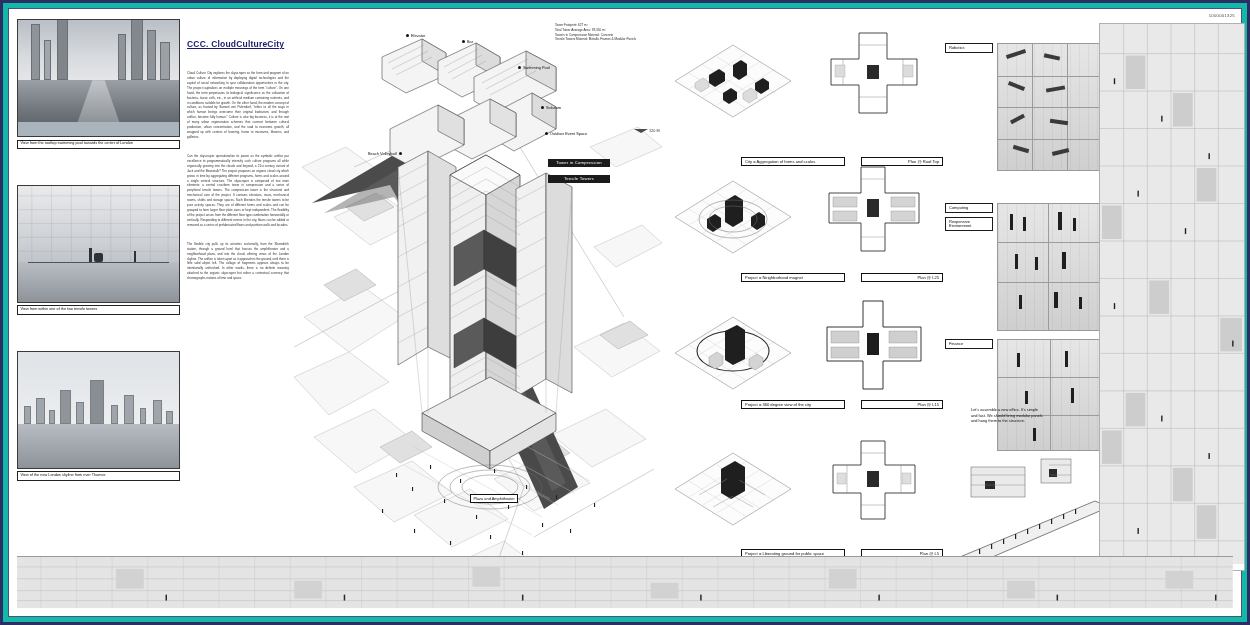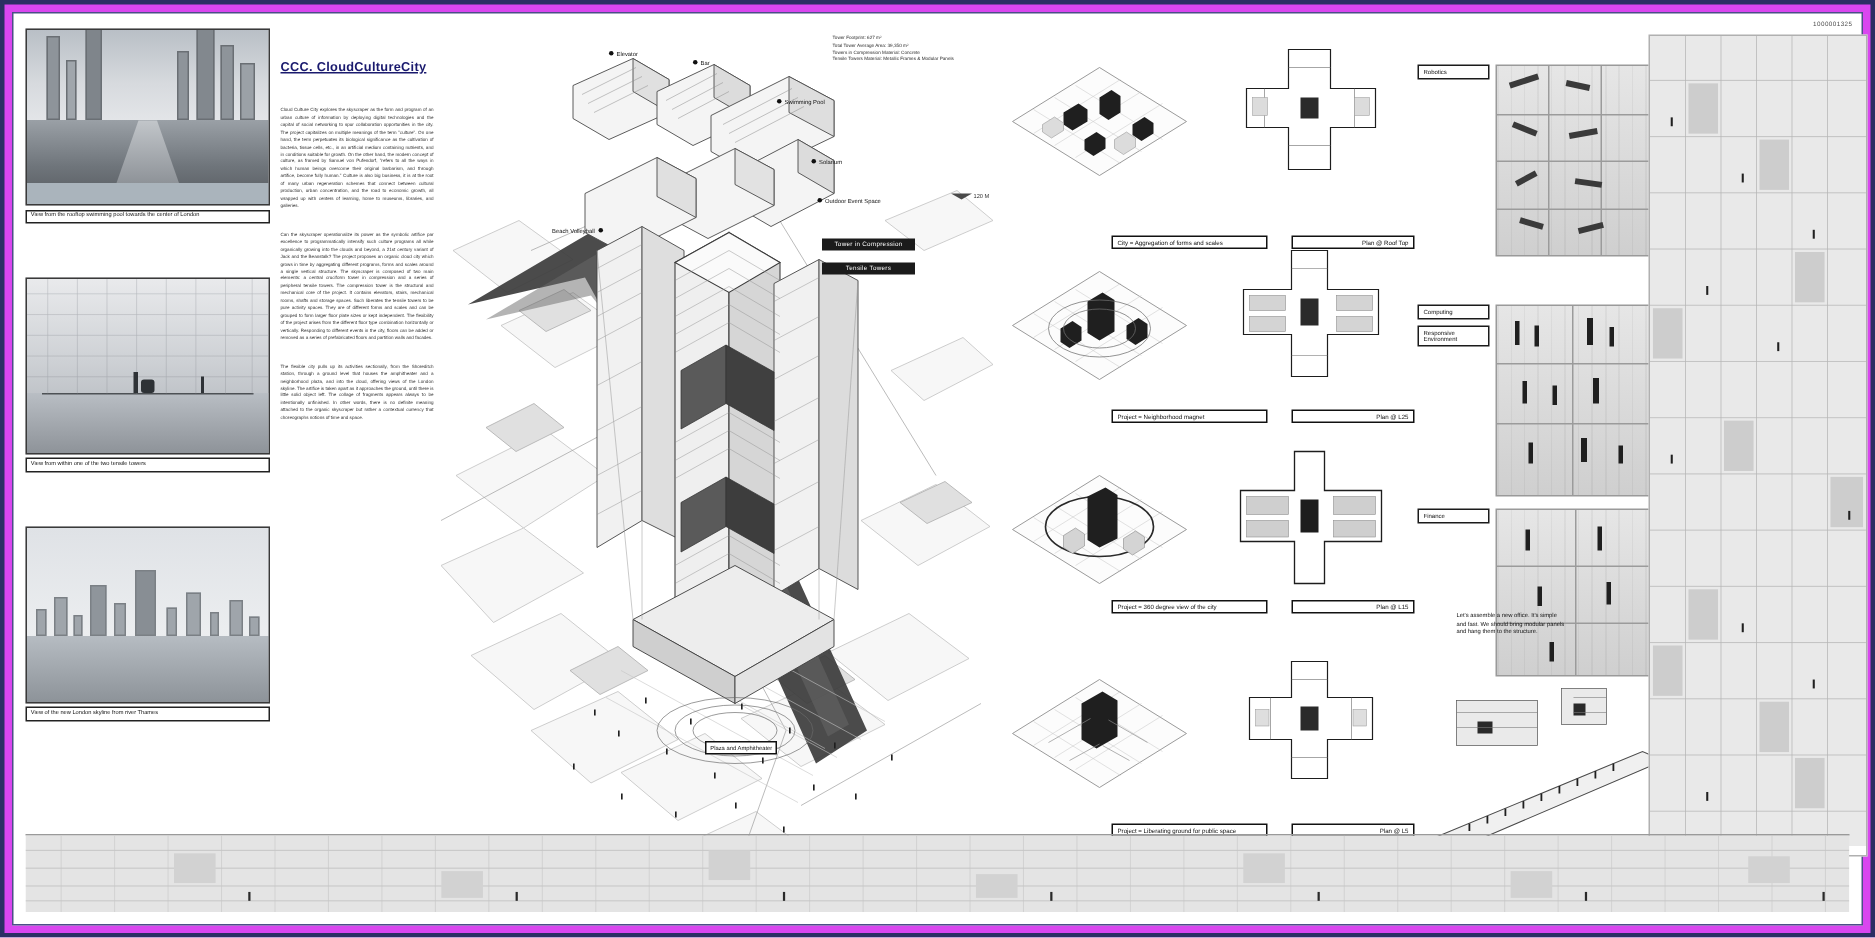--- a/index.html
+++ b/index.html
@@ -7,21 +7,21 @@
     width: 1250px; height: 625px;
     background: #ffffff;
     font-family: "Liberation Sans", sans-serif;
     overflow: hidden;
   }
 
   
   #board {
     position: relative;
     width: 1250px; height: 625px;
-    background: #d946ef;
+    background: #14b8a6;
     border: 3px solid #2b2f63;
     overflow: hidden;
   }
   #board-inner {
     position: absolute;
     left: 5px; top: 5px; right: 5px; bottom: 5px;
     border: 1px solid #4a4f86;
     background: #ffffff;
   }
 

